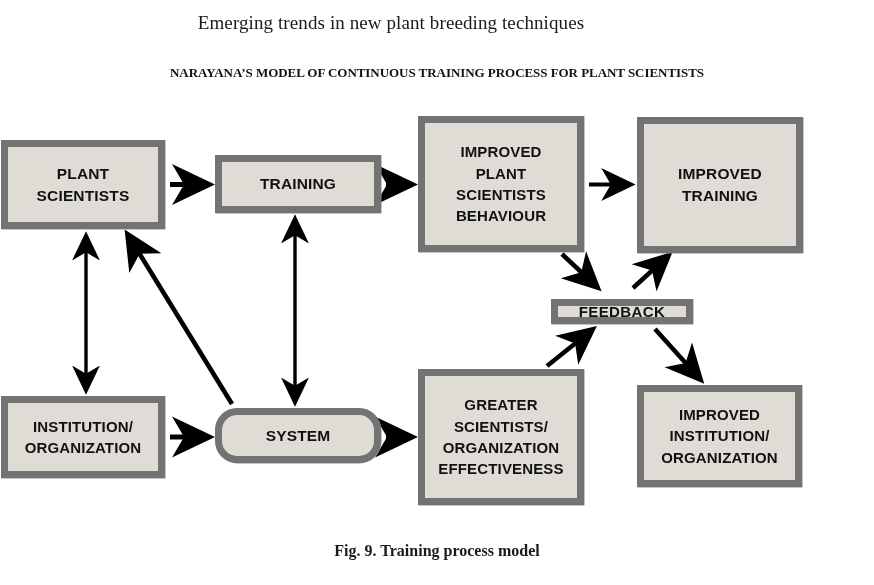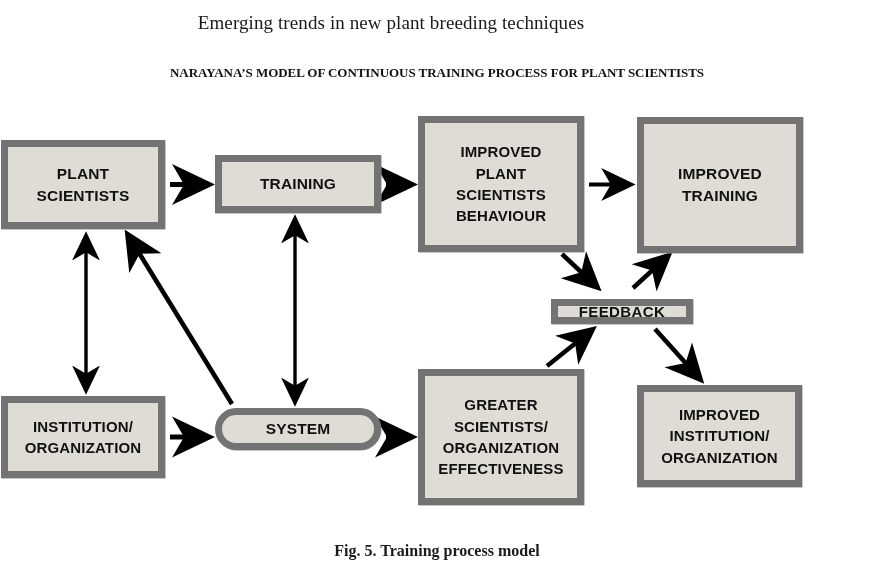--- a/index.html
+++ b/index.html
@@ -179,28 +179,28 @@
 BEHAVIOUR</div>
 
     <div class="node" style="left:637px; top:117px; width:166px; height:136px;">IMPROVED
 TRAINING</div>
 
     <div class="node feedback" style="left:551px; top:299px; width:142px; height:25px;">FEEDBACK</div>
 
     <div class="node small-text" style="left:1px;  top:396px; width:164px; height:82px;">INSTITUTION/
 ORGANIZATION</div>
 
-    <div class="node" style="left:215px; top:408px; width:166px; height:42px;border-radius:22px;">SYSTEM</div>
+    <div class="node" style="left:215px; top:408px; width:166px; height:55px;border-radius:22px;">SYSTEM</div>
 
     <div class="node small-text" style="left:418px; top:369px; width:166px; height:136px;">GREATER
 SCIENTISTS/
 ORGANIZATION
 EFFECTIVENESS</div>
 
     <div class="node small-text" style="left:637px; top:385px; width:165px; height:102px;">IMPROVED
 INSTITUTION/
 ORGANIZATION</div>
 
   </div>
 
-  <div class="fig-caption">Fig. 5. Training process model</div>
+  <div class="fig-caption">Fig. 9. Training process model</div>
 
 </div>
 
 </body></html>

